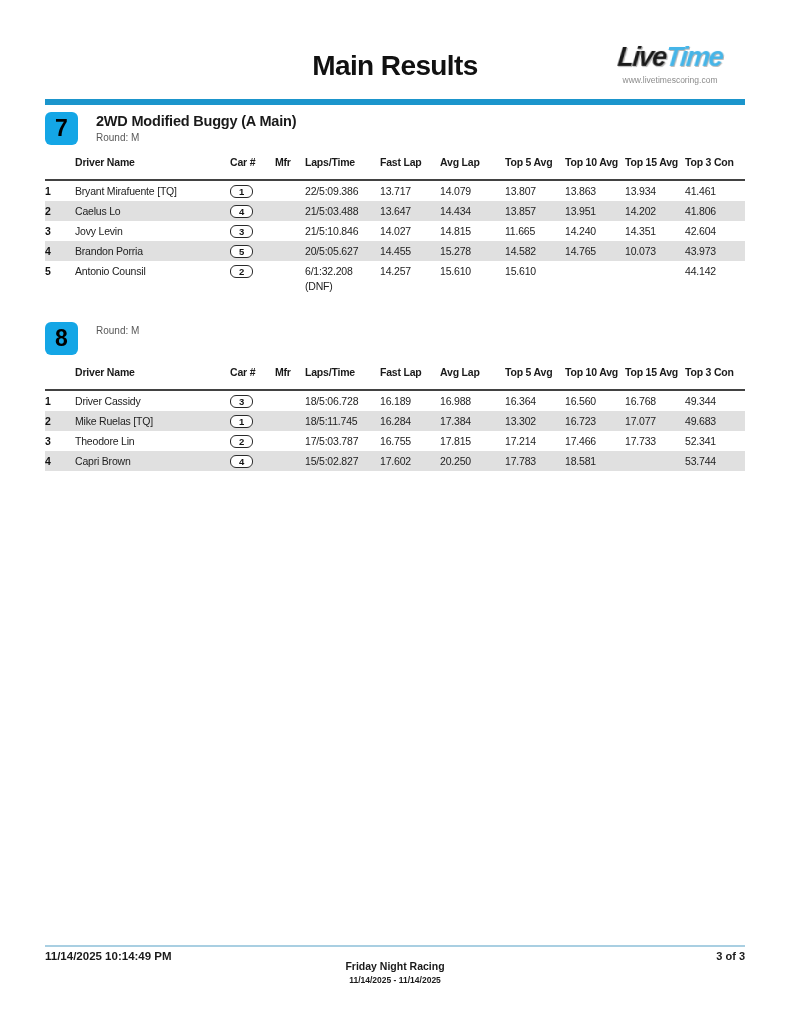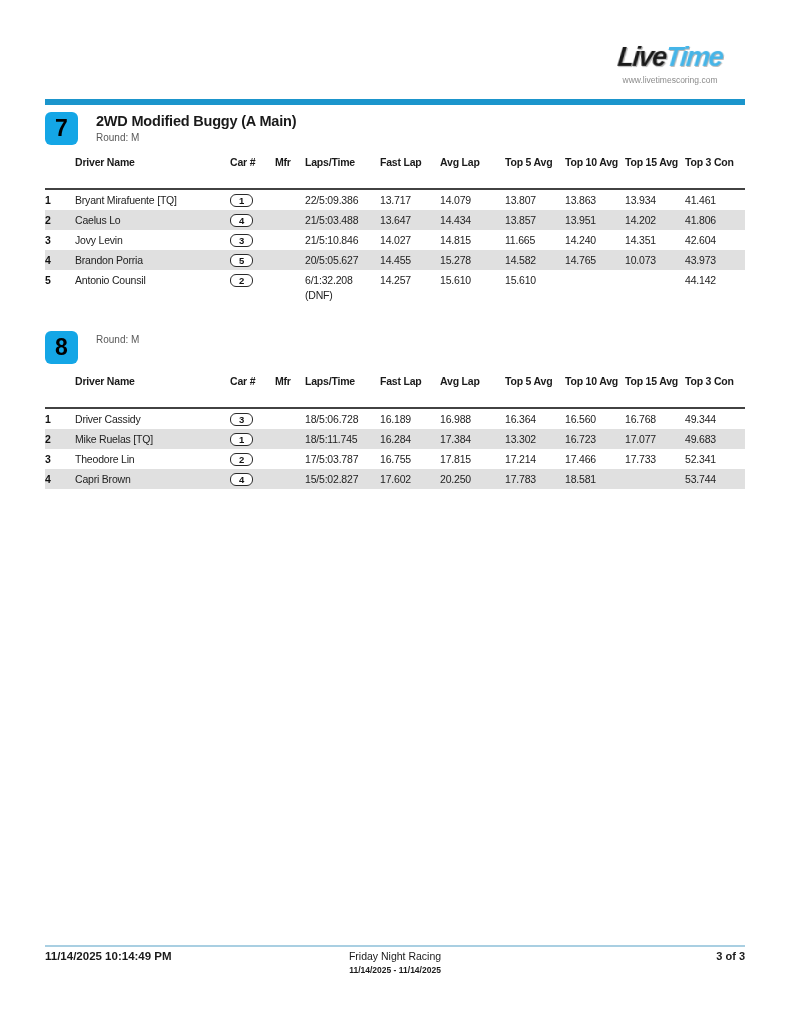--- a/index.html
+++ b/index.html
@@ -56,21 +56,21 @@
   col.c-mfr   { width: 30px; }
   col.c-laps  { width: 75px; }
   col.c-fast  { width: 60px; }
   col.c-avg   { width: 65px; }
   col.c-top5  { width: 60px; }
   col.c-top10 { width: 60px; }
   col.c-top15 { width: 60px; }
   col.c-top3  { width: 60px; }
   th {
     text-align: left; font-size: 10.5px; font-weight: 700;
-    padding: 2px 4px 20px 0; letter-spacing: -0.2px;
+    padding: 2px 4px 11px 0; letter-spacing: -0.2px;
   }
   thead tr { border-bottom: 2.5px solid var(--headerRule, #424242); }
   td {
     font-size: 10.5px; padding: 3.5px 4px 3.5px 0;
     vertical-align: top; letter-spacing: -0.2px; color: #222;
   }
   tbody tr:nth-child(even) { background: var(--stripe, #e0e0e0); }
   td.col-pos { font-weight: 700; color: #111; }
   .car-badge {
     display: inline-block; width: 23px; height: 13px; line-height: 12px;
@@ -80,30 +80,31 @@
     margin-top: -1px;
   }
   .laps-note { margin-top: 3px; }
 
   
   .footer { position: absolute; left: 45px; top: 945px; width: 700px; }
   .footer-rule { border-top: 2px solid var(--footerRule, #a9cfe2); margin-bottom: 3px; }
   .footer-row { display: flex; align-items: flex-start; gap: 40px; }
   .f-left  { flex: 1; font-size: 11.5px; font-weight: 700; }
   .f-center { text-align: center; }
-  .f-center .line1 { font-size: 10.5px; font-weight: 400; }
+  .f-center .line1 { font-size: 10.5px; font-weight: 700; margin-top: 10px; }
   .f-center .line2 { font-size: 8.5px; font-weight: 700; margin-top: 3px; }
   .f-right { flex: 1; text-align: right; font-size: 11px; font-weight: 700; }
 </style>
 </head>
 <body>
 
 <div class="content">
 
   <div class="header">
+    <div class="page-title">Main Results</div>
     <div class="logo">
       <div class="logo-mark"><span class="logo-live">Live</span><span class="logo-time">Time</span></div>
       <div class="logo-url">www.livetimescoring.com</div>
     </div>
   </div>
 
   <div class="rule-blue"></div>
 
   <div class="race">
     <div class="race-head">

